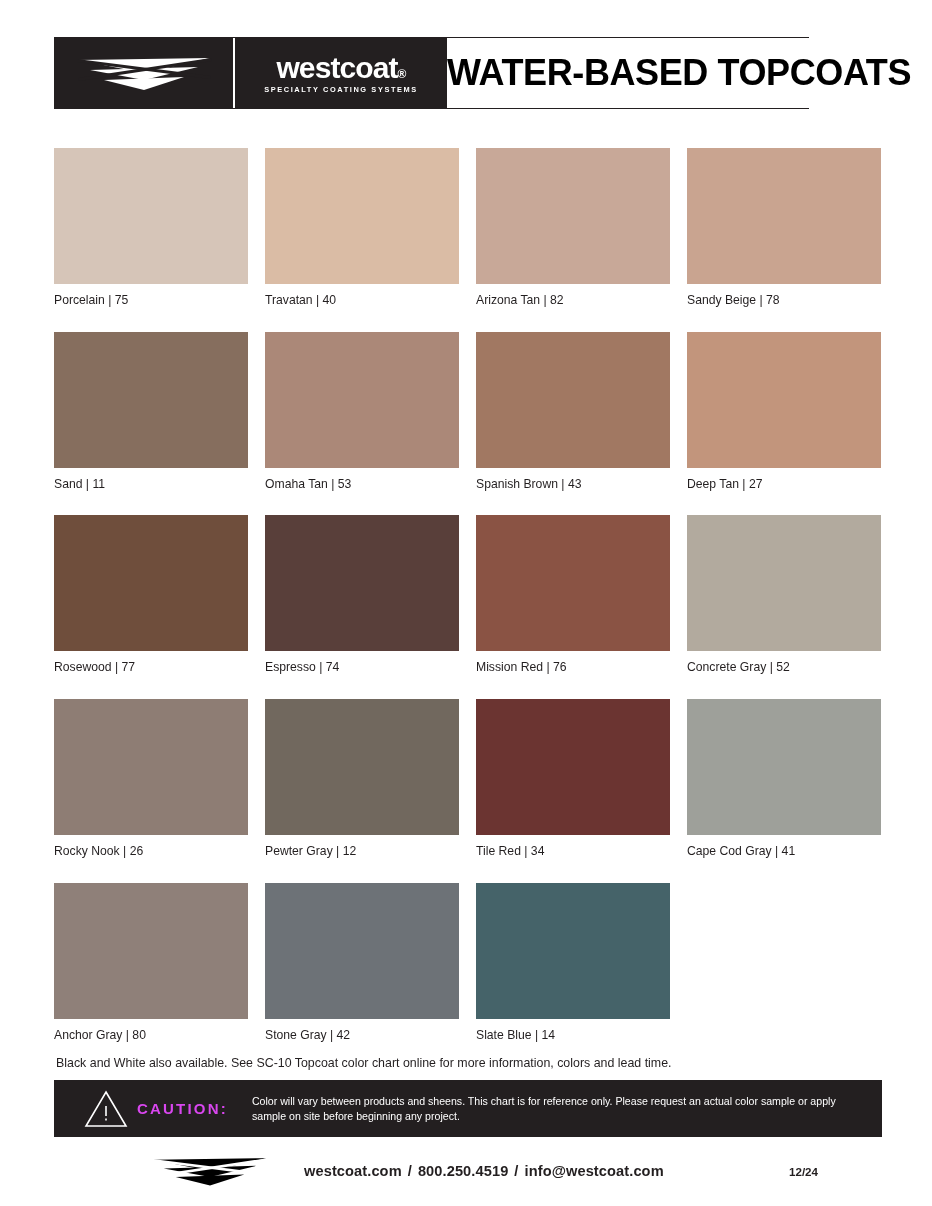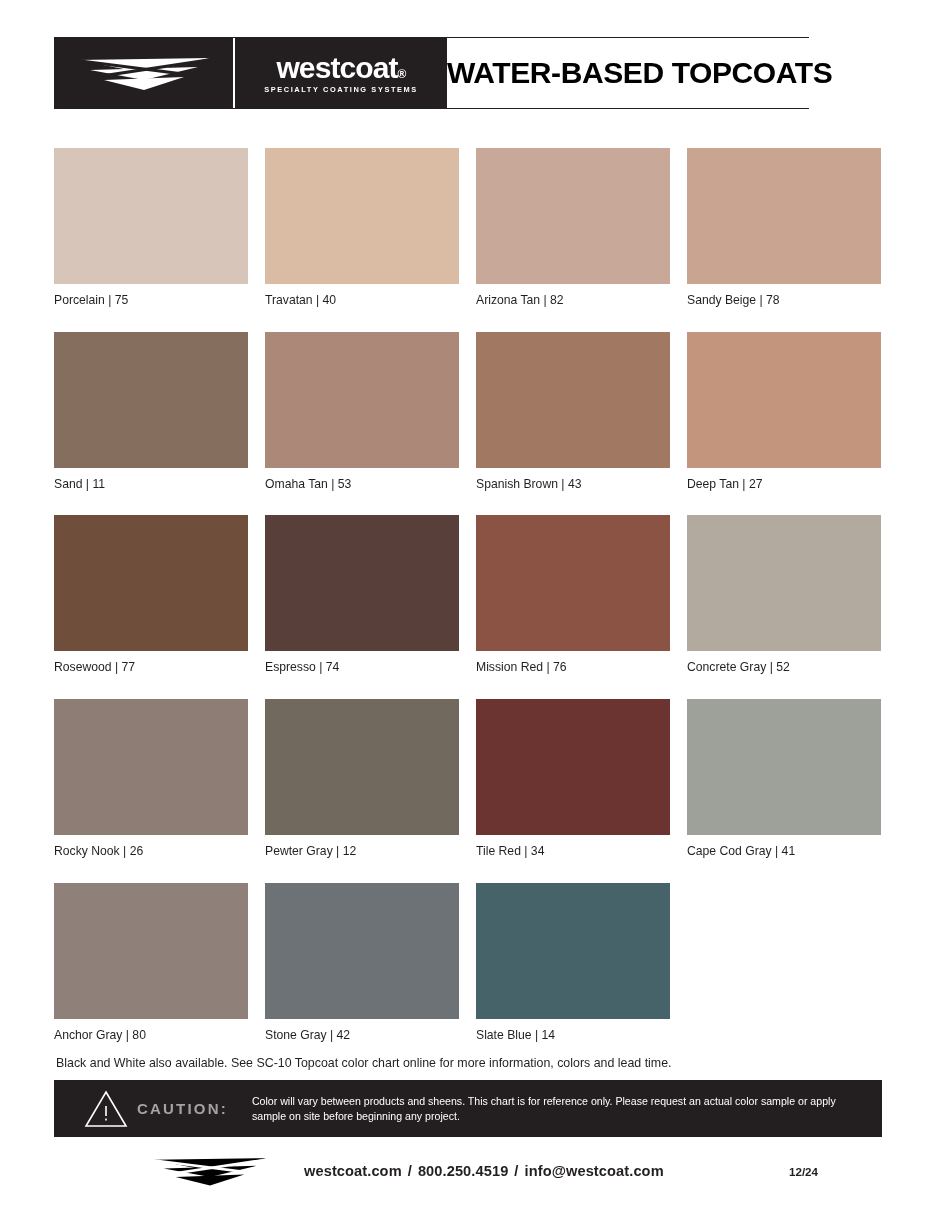--- a/index.html
+++ b/index.html
@@ -73,21 +73,21 @@
     white-space: nowrap;
   }
   .header-title-box {
     flex: 1 1 auto;
     background: #ffffff;
     display: flex;
     align-items: center;
     justify-content: center;
   }
   .header-title {
-    font-size: 30px;
+    font-size: 36px;
     font-weight: bold;
     letter-spacing: -0.4px;
     color: #000000;
     white-space: nowrap;
   }
 
   
   .grid {
     position: absolute;
     left: 54px;
@@ -134,21 +134,21 @@
     background: #231f20;
     display: flex;
     align-items: center;
   }
   .caution-icon {
     margin-left: 30px;
     flex: none;
     display: block;
   }
   .caution-word {
-    color: #a3a3a3;
+    color: #d946ef;
     font-size: 15px;
     font-weight: bold;
     letter-spacing: 2.2px;
     margin-left: 9px;
     flex: none;
     white-space: nowrap;
   }
   .caution-text {
     color: #ffffff;
     font-size: 10.6px;

